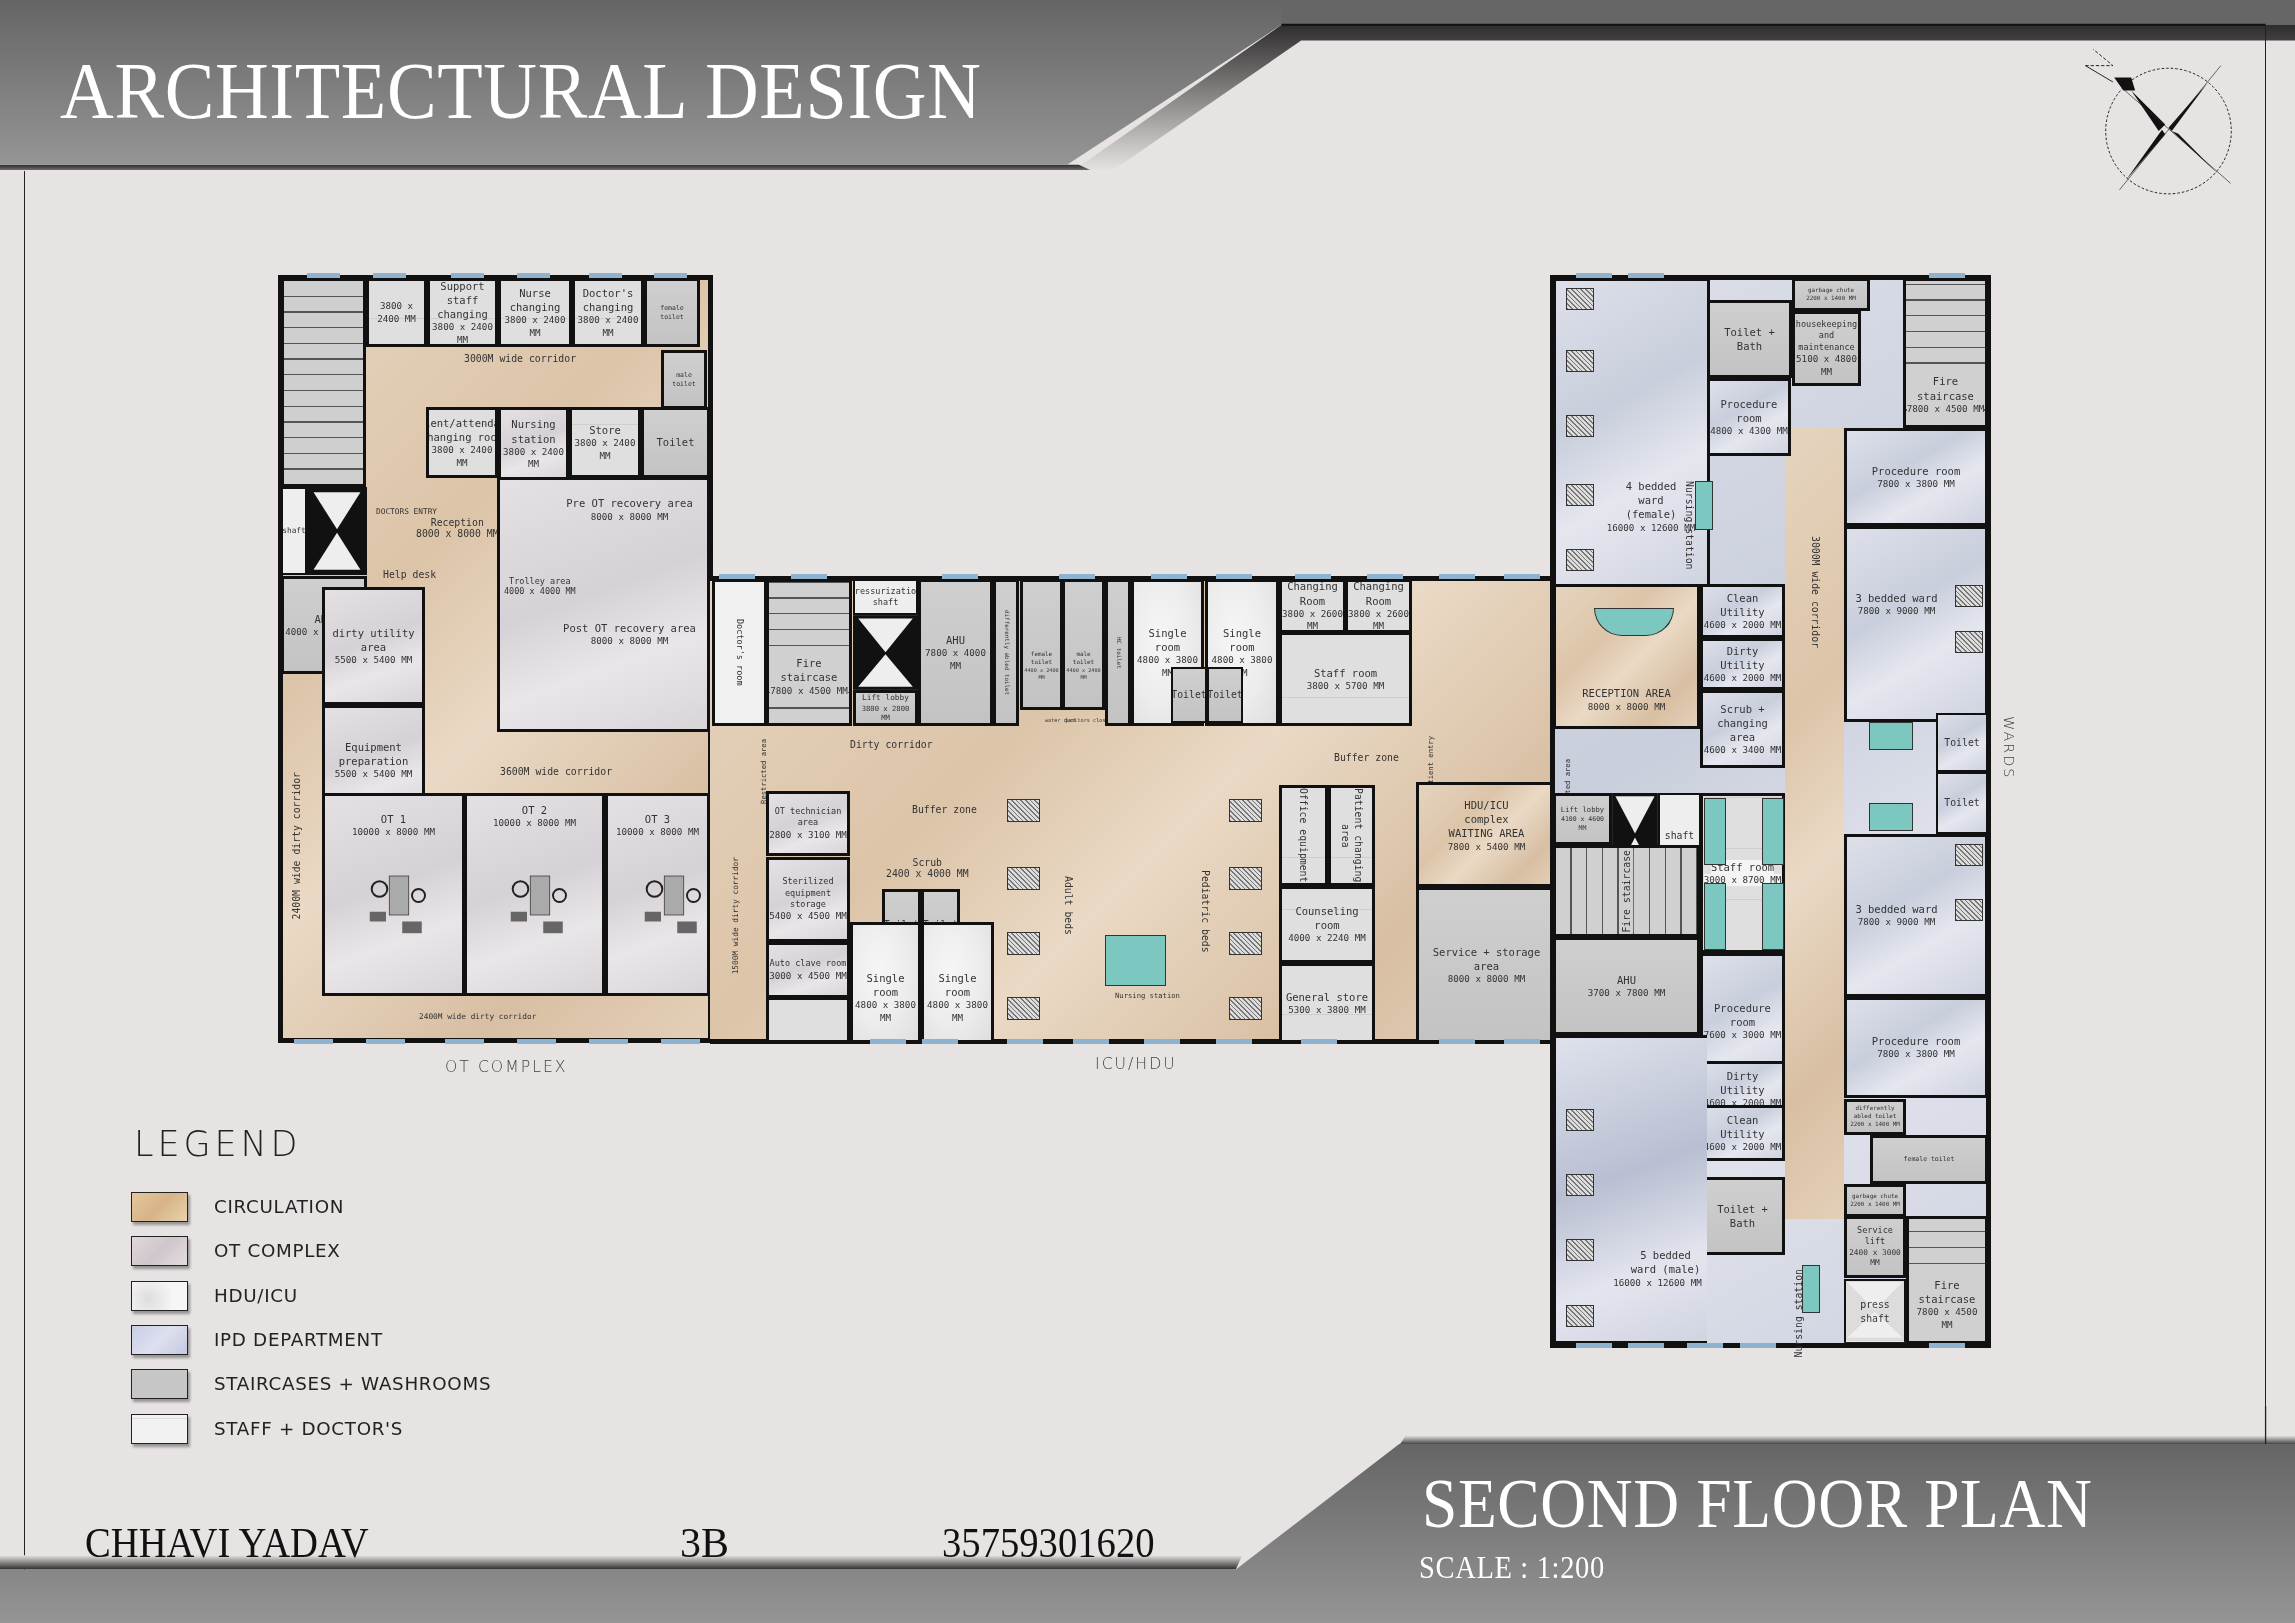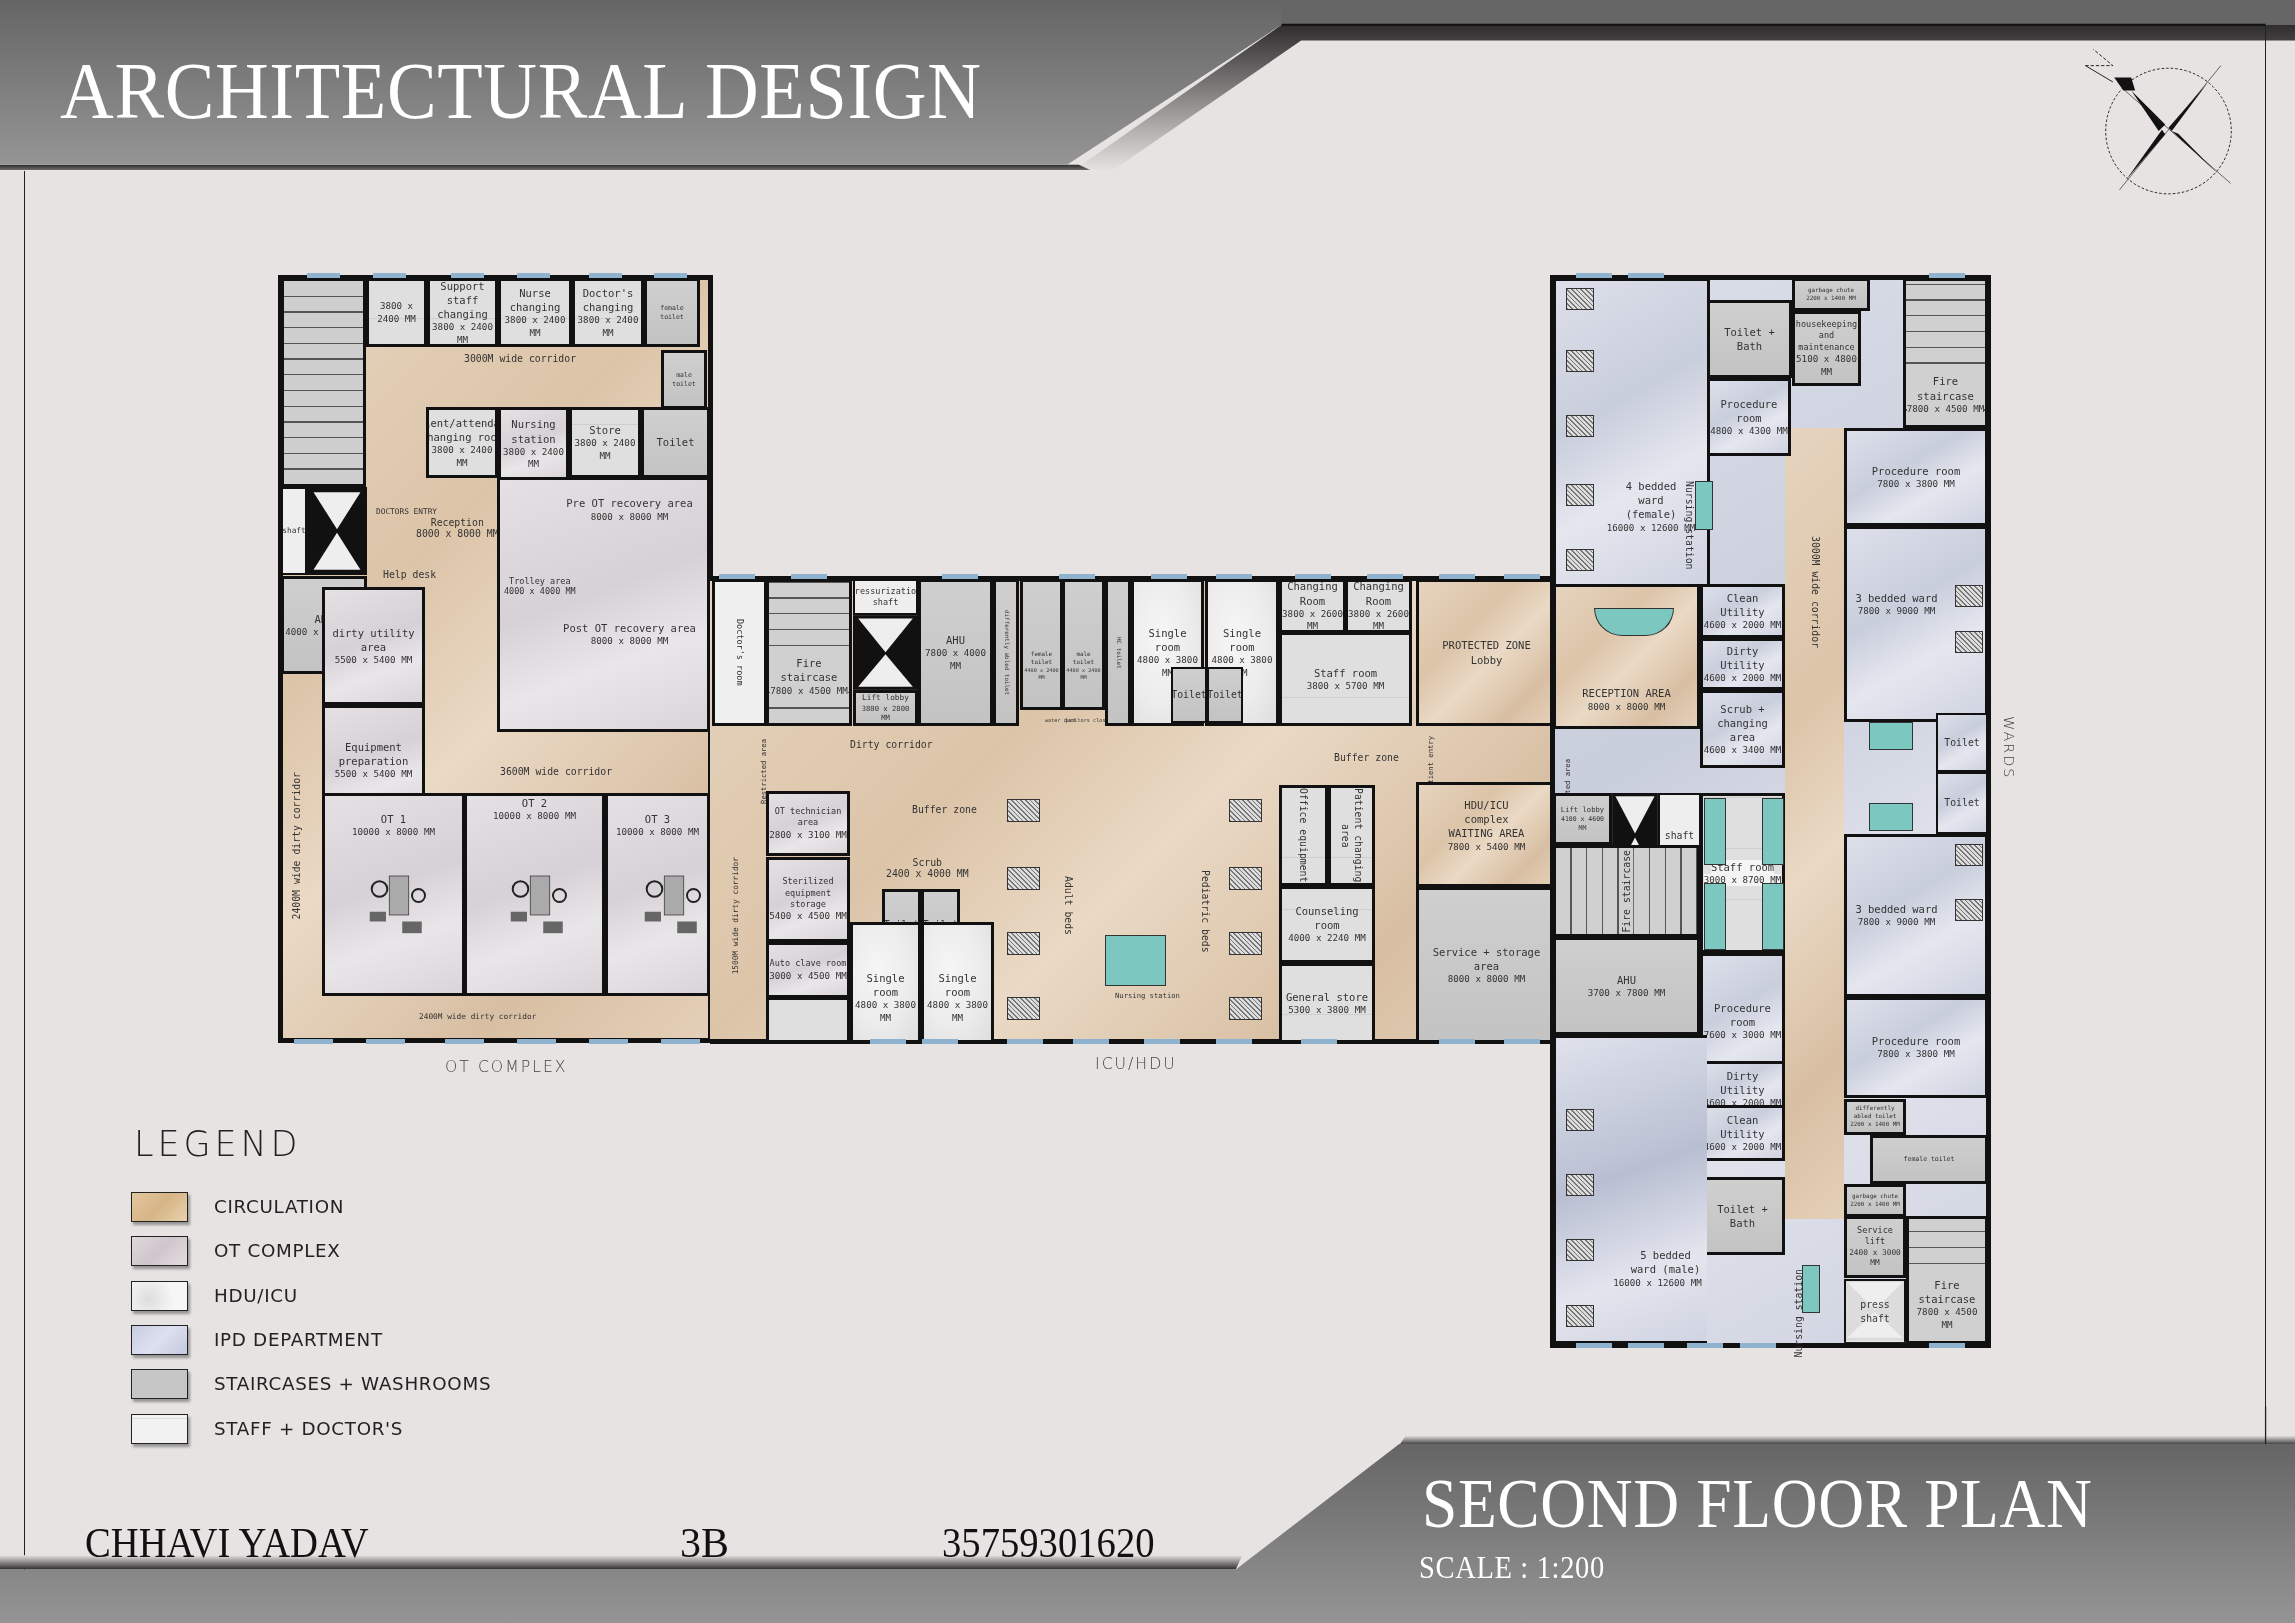--- a/index.html
+++ b/index.html
@@ -153,21 +153,21 @@
       <span class="nm">Equipment preparation</span>
       <span class="dm">5500 x 5400 MM</span>
     </div>
   <div class="label-small" style="left:500px;top:766px;">3600M wide corridor</div>
   <div class="label-small vert" style="left:291px;top:772px;transform:rotate(180deg);">2400M wide dirty corridor</div>
 
   <div class="room ot" style="left:322px;top:793px;width:143px;height:203px;justify-content:flex-start;padding-top:16.3px;">
       <span class="nm">OT 1</span>
       <span class="dm">10000 x 8000 MM</span>
     </div>
-  <div class="room ot" style="left:464px;top:793px;width:141px;height:203px;justify-content:flex-start;padding-top:0;">
+  <div class="room ot" style="left:464px;top:793px;width:141px;height:203px;justify-content:flex-start;padding-top:7px;">
       <span class="nm">OT 2</span>
       <span class="dm">10000 x 8000 MM</span>
     </div>
   <div class="room ot" style="left:605px;top:793px;width:105px;height:203px;justify-content:flex-start;padding-top:16.3px;">
       <span class="nm">OT 3</span>
       <span class="dm">10000 x 8000 MM</span>
     </div>
   <svg class="abs" style="left:363px;top:863px" width="72" height="78" viewBox="0 0 110 120">
       <rect x="40" y="20" width="30" height="60" fill="#aaa" stroke="#222"></rect>
       <circle cx="25" cy="40" r="12" fill="none" stroke="#222" stroke-width="3"></circle>
@@ -322,24 +322,20 @@
     </div>
   <div class="room staff" style="left:1279px;top:886px;width:96px;height:77px;">
       <span class="nm">Counseling room</span>
       <span class="dm">4000 x 2240 MM</span>
     </div>
   <div class="room staff" style="left:1279px;top:963px;width:96px;height:80px;">
       <span class="nm">General store</span>
       <span class="dm">5300 x 3800 MM</span>
     </div>
 
-  <div class="room circ" style="left:1416px;top:579px;width:141px;height:147px;">
-      <span class="nm">PROTECTED ZONE</span>
-      <span class="nm">Lobby</span>
-    </div>
   <div class="room circ" style="left:1416px;top:782px;width:141px;height:105px;justify-content:flex-start;padding-top:13px;">
       <span class="nm" style="max-width:92px">HDU/ICU complex WAITING AREA</span>
       <span class="dm">7800 x 5400 MM</span>
     </div>
   <div class="room stair" style="left:1416px;top:887px;width:141px;height:156px;">
       <span class="nm">Service + storage area</span>
       <span class="dm">8000 x 8000 MM</span>
     </div>
 
   <div class="abs ipd" style="left:1550px;top:275px;width:441px;height:1073px;border:5.2px solid #111;box-sizing:border-box;"></div>

